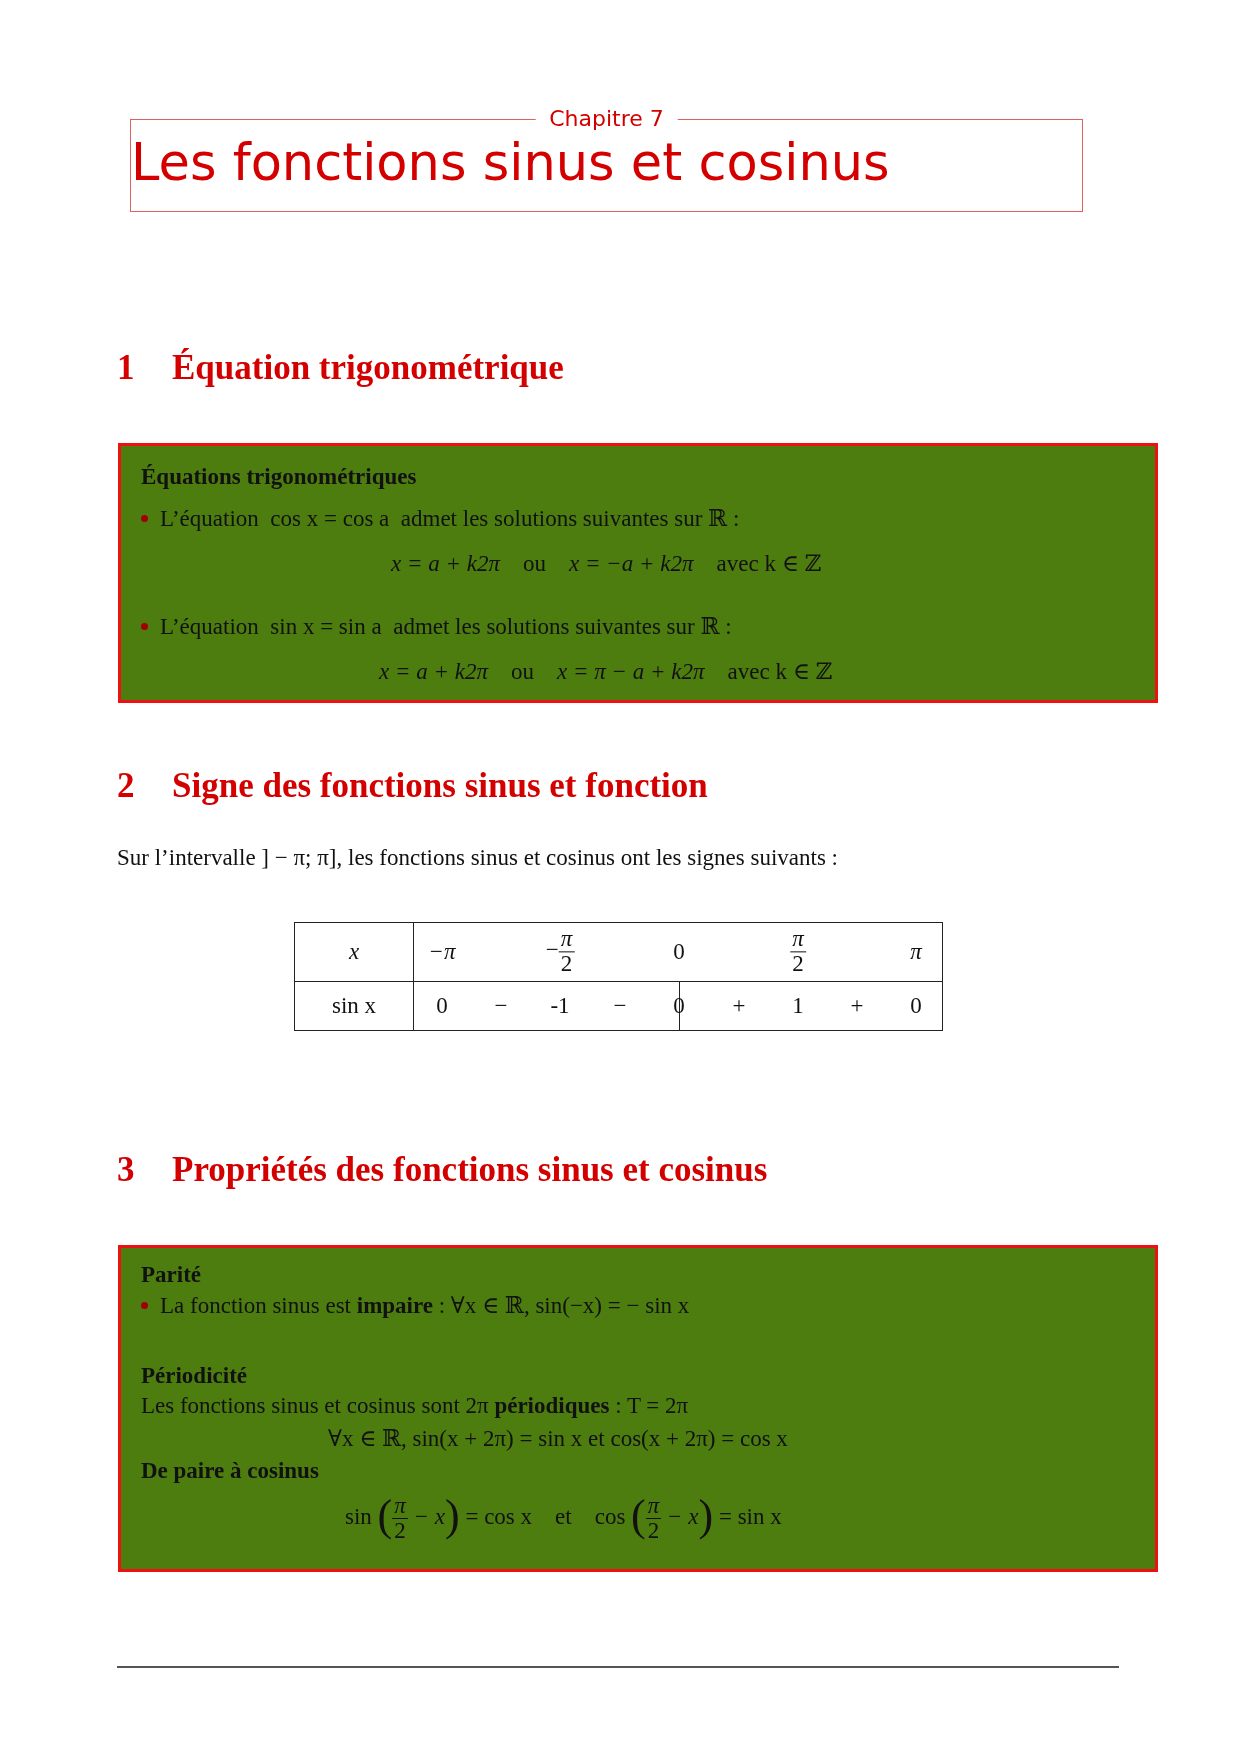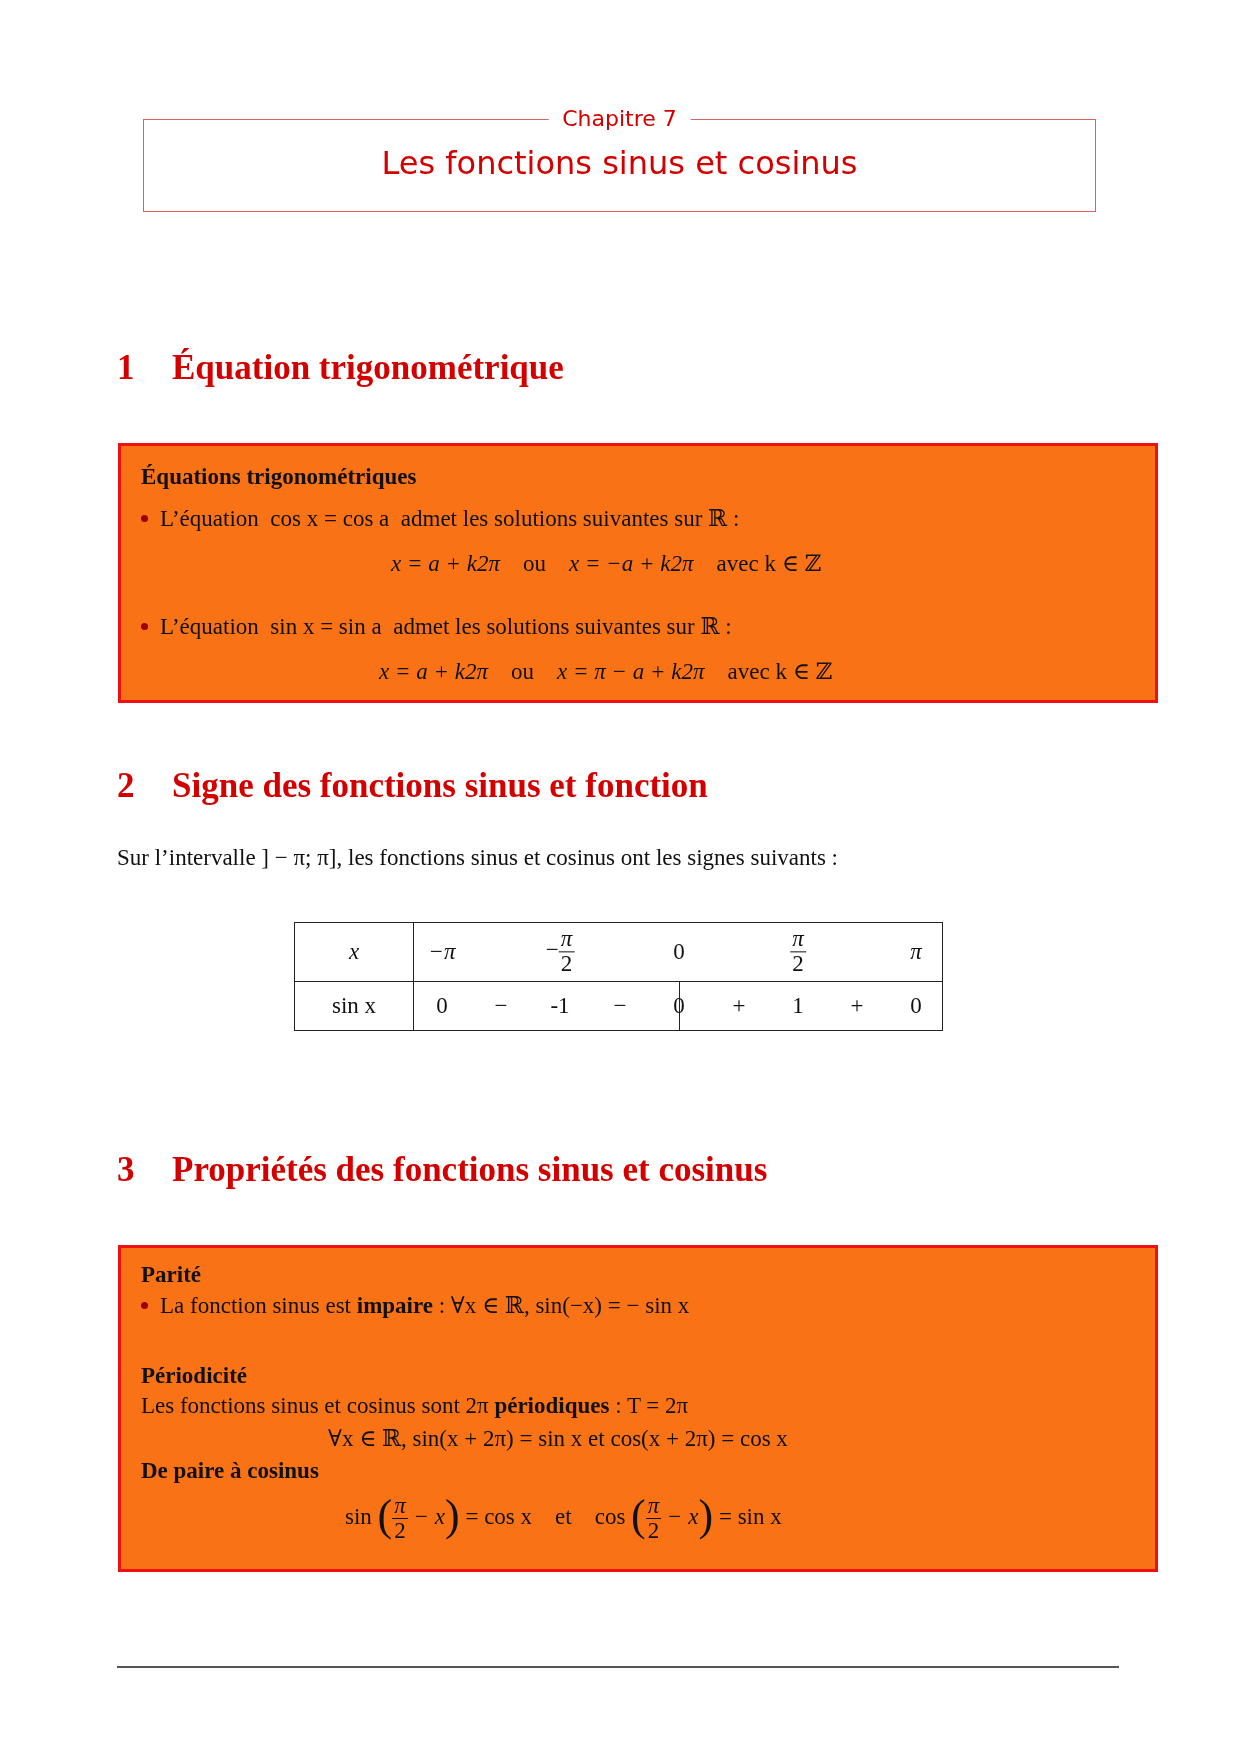--- a/index.html
+++ b/index.html
@@ -1,29 +1,29 @@
 <!DOCTYPE html>
 <html><head>
 <meta charset="utf-8">
 <style>
   html, body { margin: 0; padding: 0; background: #ffffff; }
   body { width: 1240px; height: 1754px; position: relative; overflow: hidden;
          font-family: "DejaVu Serif", "Liberation Serif", serif; color: #111; }
   .math i, i.m { font-style: italic; }
-  .chapter-box { position: absolute; left: 143px; top: 119px; width: 953px; height: 93px;
+  .chapter-box { position: absolute; left: 130px; top: 119px; width: 953px; height: 93px;
                  border: 1.5px solid #e06060; box-sizing: border-box; }
   .chapter-label { position: absolute; top: -14px; left: 50%; transform: translateX(-50%);
                    background: #fff; padding: 0 14px; color: #d40000;
                    font-family: "DejaVu Sans", sans-serif; font-size: 22px; line-height: 26px; }
-  .chapter-title { position: absolute; left: 0; right: 0; top: 20px; text-align: center;
-                   color: #d40000; font-family: "DejaVu Sans", sans-serif; font-size: 32px; line-height: 46px; }
+  .chapter-title { position: absolute; left: 0; right: 0; top: 20px; text-align: left;
+                   color: #d40000; font-family: "DejaVu Sans", sans-serif; font-size: 51px; line-height: 46px; }
   .section-title { position: absolute; left: 117px; color: #d40000; font-weight: bold;
                    font-family: "Liberation Serif", "DejaVu Serif", serif; font-size: 35px; line-height: 40px; }
   .section-title .num { display: inline-block; width: 55px; }
-  .box { position: absolute; left: 118px; width: 1040px; background: #f97316;
+  .box { position: absolute; left: 118px; width: 1040px; background: #4d7c0f;
          border: 3px solid #ee1111; box-sizing: border-box;
          font-family: "Liberation Serif", "DejaVu Serif", serif; font-size: 23px; }
   .box .heading { font-weight: bold; position: absolute; left: 20px; }
   .line { position: absolute; white-space: nowrap; }
   .bullet { display: inline-block; width: 7px; height: 7px; border-radius: 50%; background: #a00000;
             vertical-align: middle; margin-right: 12px; margin-left: 2px; position: relative; top: -2px; }
   .para { position: absolute; left: 117px; font-family: "Liberation Serif", "DejaVu Serif", serif; font-size: 23px; }
   table.signs { position: absolute; left: 294px; top: 922px; border-collapse: collapse;
                 font-family: "Liberation Serif", "DejaVu Serif", serif; font-size: 23px; }
   table.signs td { border: 1.5px solid #222; padding: 0; text-align: center; }

